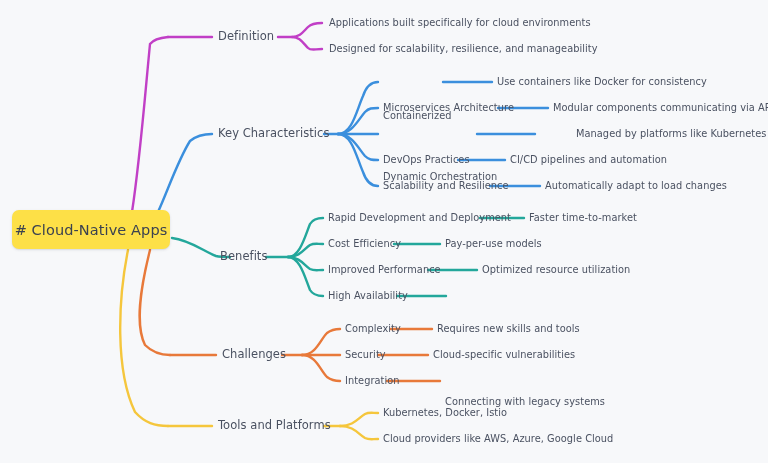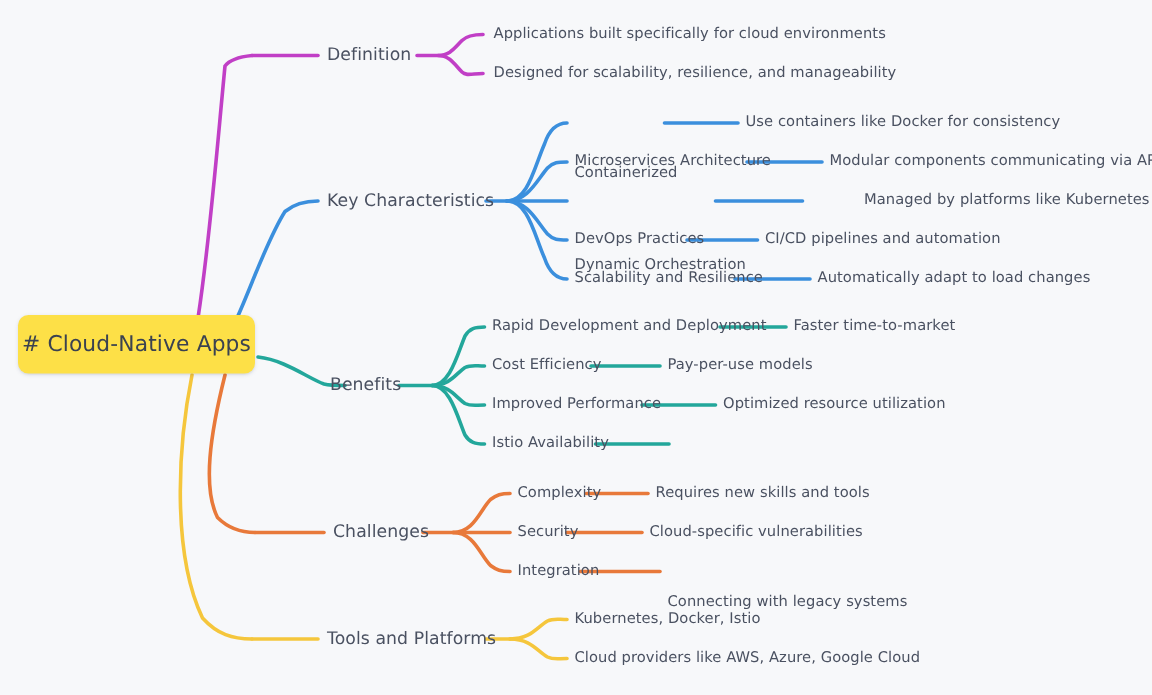--- a/index.html
+++ b/index.html
@@ -137,21 +137,21 @@
   <div class="node-label leaf-label" style="left:497px; top:82px;">Use containers like Docker for consistency</div>
   <div class="node-label leaf-label" style="left:553px; top:108px;">Modular components communicating via APIs</div>
   <div class="node-label leaf-label" style="left:540px; top:134px;margin-left:36px;">Managed by platforms like Kubernetes</div>
   <div class="node-label leaf-label" style="left:510px; top:160px;">CI/CD pipelines and automation</div>
   <div class="node-label leaf-label" style="left:545px; top:186px;">Automatically adapt to load changes</div>
 
   <div class="node-label branch-label" style="left:220px; top:257px;">Benefits</div>
   <div class="node-label child-label" style="left:328px; top:218px;">Rapid Development and Deployment</div>
   <div class="node-label child-label" style="left:328px; top:244px;">Cost Efficiency</div>
   <div class="node-label child-label" style="left:328px; top:270px;">Improved Performance</div>
-  <div class="node-label child-label" style="left:328px; top:296px;">Istio Availability</div>
+  <div class="node-label child-label" style="left:328px; top:296px;">High Availability</div>
   <div class="node-label leaf-label" style="left:529px; top:218px;">Faster time-to-market</div>
   <div class="node-label leaf-label" style="left:445px; top:244px;">Pay-per-use models</div>
   <div class="node-label leaf-label" style="left:482px; top:270px;">Optimized resource utilization</div>
 
   <div class="node-label branch-label" style="left:222px; top:355px;">Challenges</div>
   <div class="node-label child-label" style="left:345px; top:329px;">Complexity</div>
   <div class="node-label child-label" style="left:345px; top:355px;">Security</div>
   <div class="node-label child-label" style="left:345px; top:381px;">Integration</div>
   <div class="node-label leaf-label" style="left:437px; top:329px;">Requires new skills and tools</div>
   <div class="node-label leaf-label" style="left:433px; top:355px;">Cloud-specific vulnerabilities</div>

